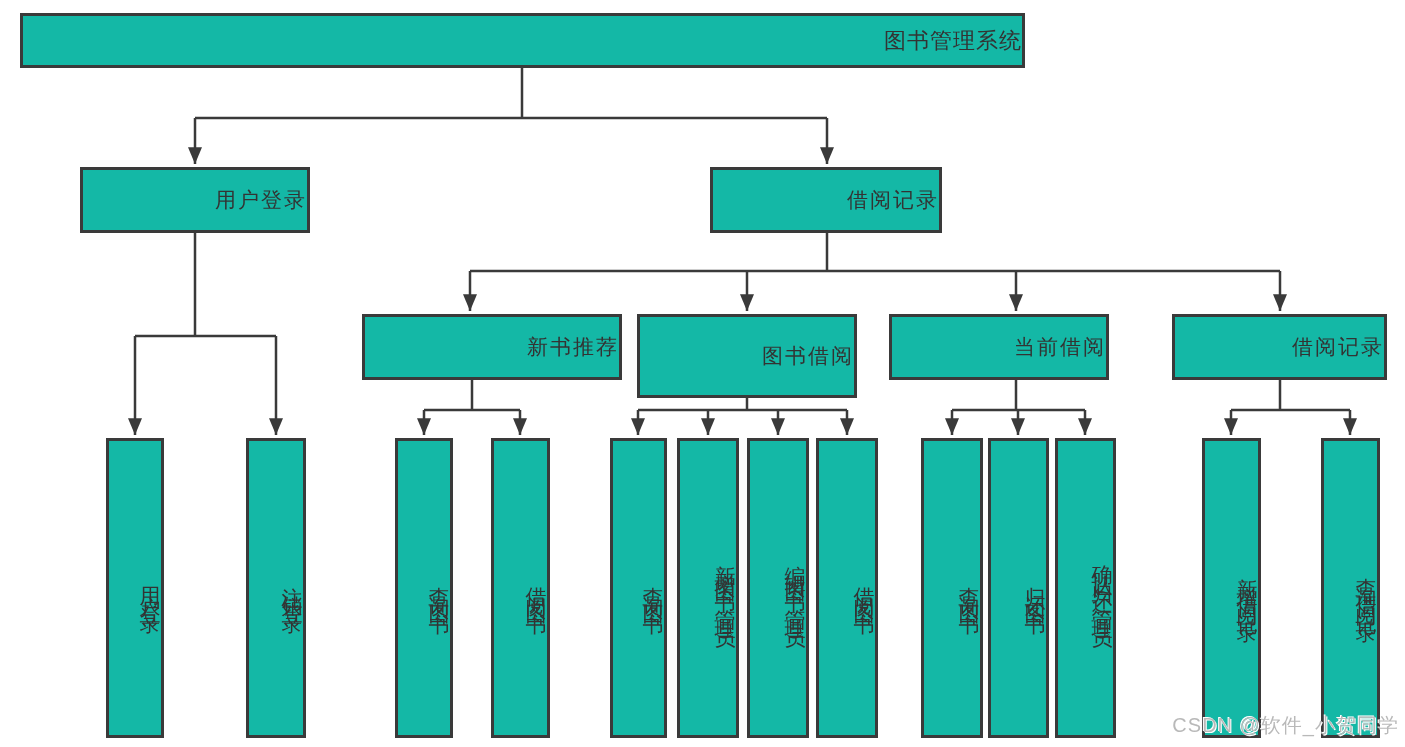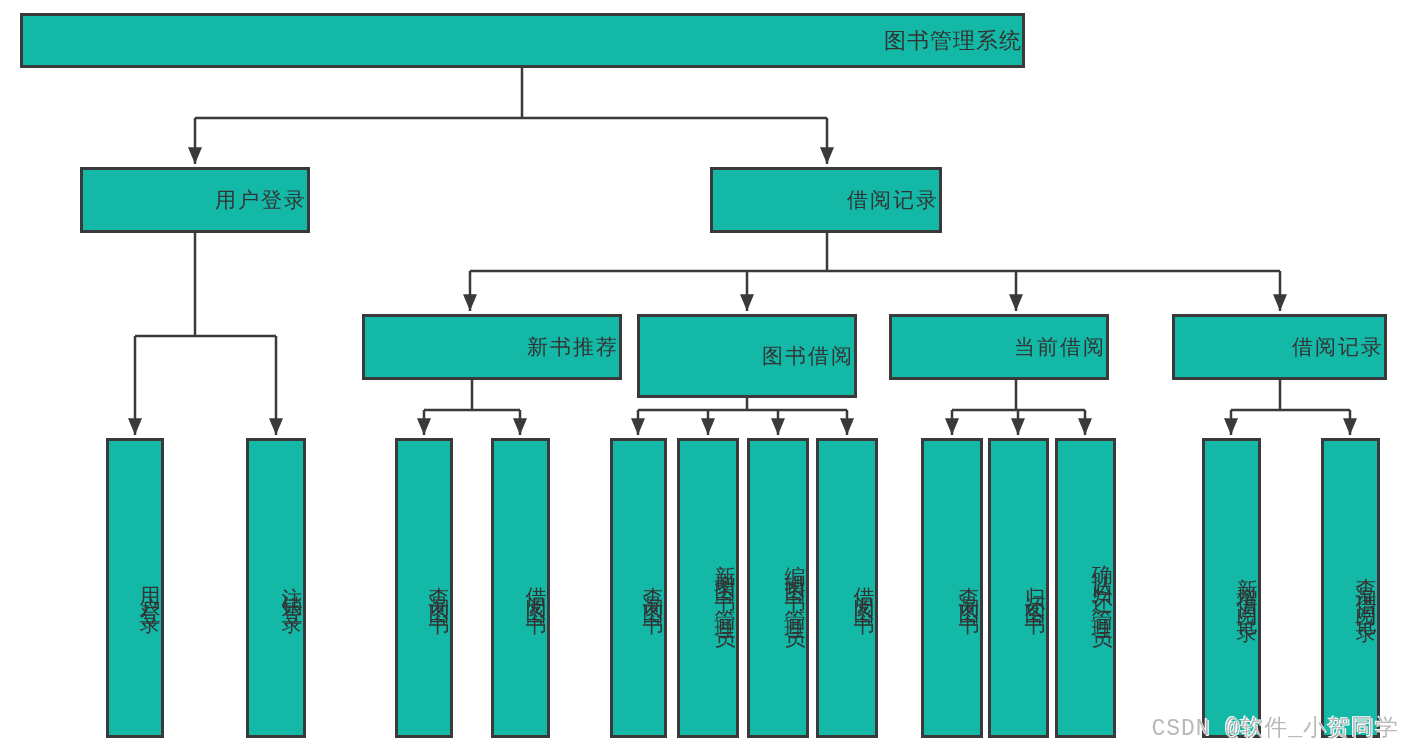--- a/index.html
+++ b/index.html
@@ -29,26 +29,25 @@
     text-orientation: mixed;
     font-size: 21px;
     letter-spacing: 9px;
     line-height: 1;
     color: #333333;
   }
   .watermark {
     position: absolute;
     top: 712px;
     right: 6px;
-    font-size: 23px;
+    font-size: 20px;
     letter-spacing: 1px;
     color: #b9b9b9;
     text-shadow: 1px 1px 0 #ffffff, -1px -1px 0 #ffffff;
     white-space: nowrap;
-    font-family: Liberation Mono, monospace;
   }
 </style>
 </head>
 <body>
 
 <div id="canvas">
 
   <svg id="wires" width="1405" height="747" viewBox="0 0 1405 747">
     <defs>
       <marker id="arrow" viewBox="0 0 12 10" refX="12" refY="5" markerWidth="20" markerHeight="14" markerUnits="userSpaceOnUse" orient="auto">

